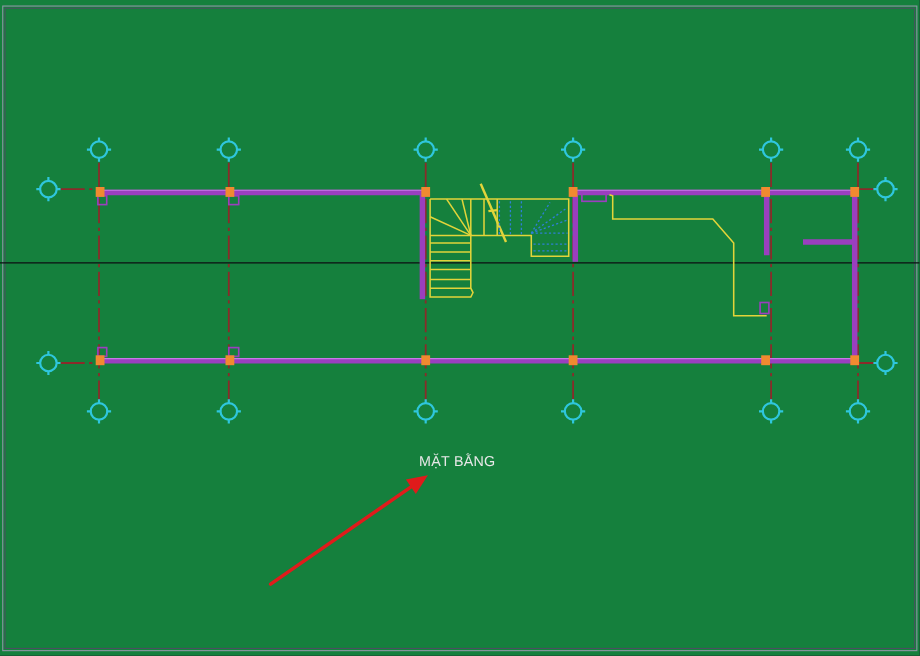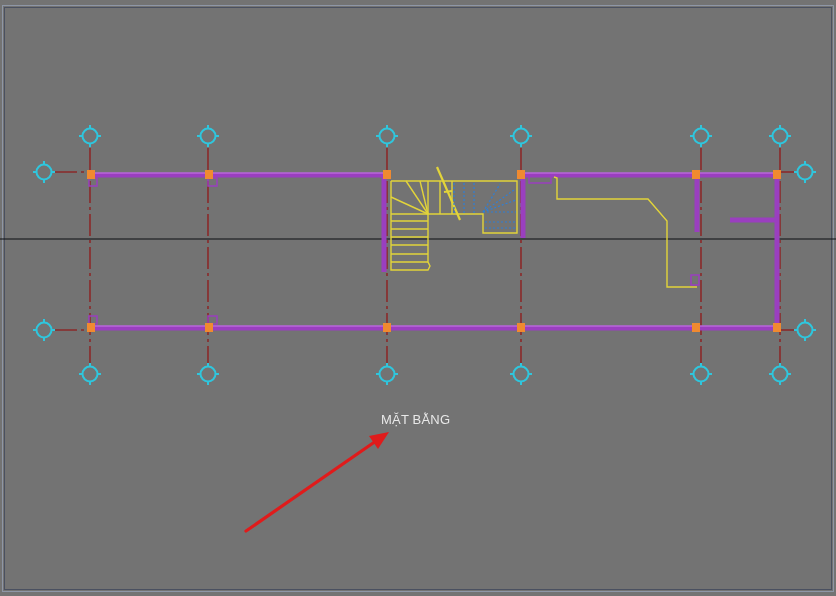--- a/index.html
+++ b/index.html
@@ -1,17 +1,17 @@
 <!DOCTYPE html>
 <html><head>
 <meta charset="utf-8">
 <style>
   html,body{margin:0;padding:0;background:#212631;}
   body{width:836px;height:596px;overflow:hidden;position:relative;font-family:"Liberation Sans",sans-serif;}
-  .viewport{position:absolute;left:0;top:0;width:836px;height:596px;background:#737373;}
+  .viewport{position:absolute;left:0;top:0;width:836px;height:596px;background:#15803d;}
   .frame{position:absolute;left:2px;top:5px;width:832px;height:587px;border:1px solid #8e96a6;box-sizing:border-box;}
   .frame-inner{position:absolute;left:1px;top:1px;right:1px;bottom:1px;border:1px solid #4a5060;}
   svg{position:absolute;left:0;top:0;}
   .title-label{position:absolute;left:381px;top:412px;color:#e8e8e8;font-size:13px;letter-spacing:0.2px;}
 </style>
 </head>
 <body>
 
 <div class="viewport">
   <div class="frame">

